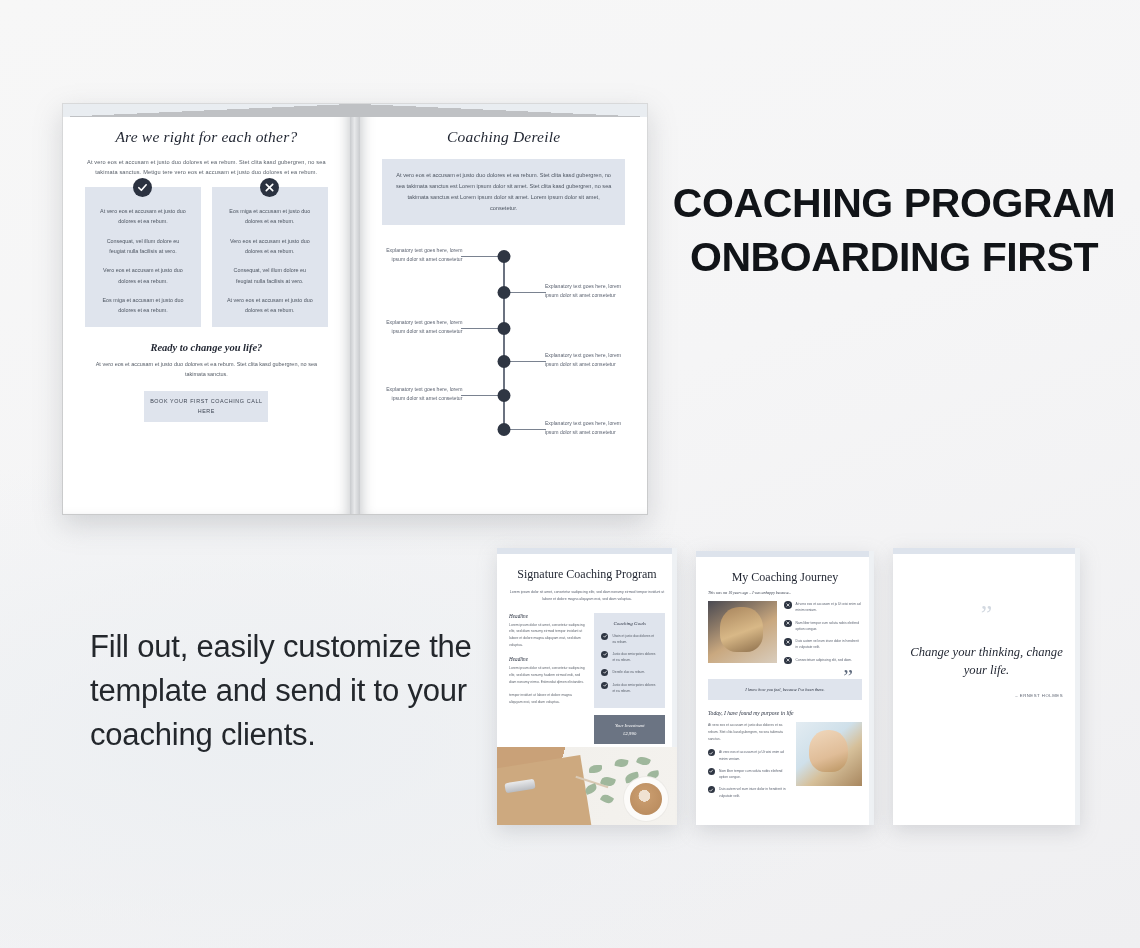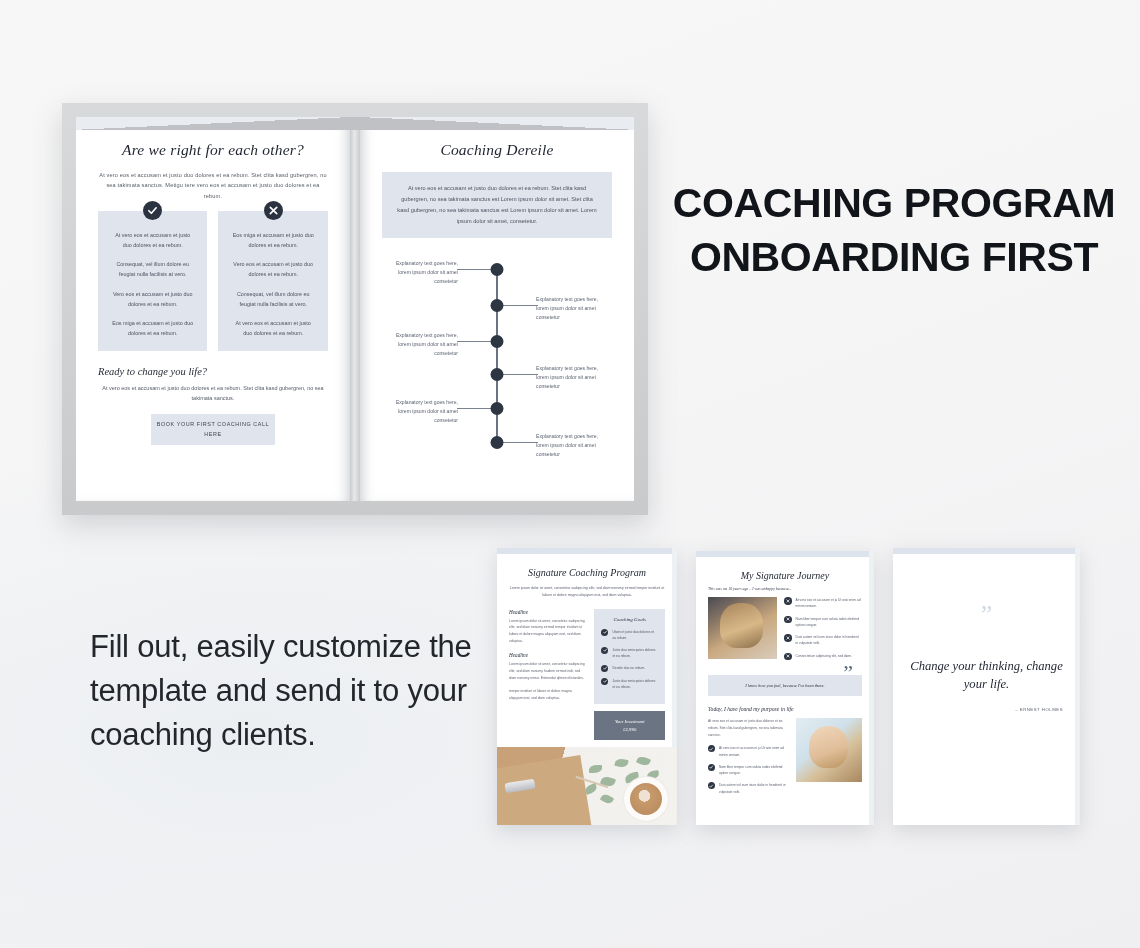--- a/index.html
+++ b/index.html
@@ -9,21 +9,21 @@
     background:
       radial-gradient(ellipse 900px 420px at 22% 78%, #eceff2 0%, rgba(236,239,242,0) 70%),
       linear-gradient(160deg, #f7f7f7 0%, #f5f5f6 45%, #efeff1 100%);
   }
   .serif { font-family:"Liberation Serif", serif; }
 
   
   #book {
     position:absolute; left:62px; top:103px; width:586px; height:412px;
     background:linear-gradient(#d8d9da,#c9cacb);
-    padding:14px;
+    padding:1px;
     box-shadow:0 10px 26px rgba(130,133,140,.30);
   }
   #book .inner { position:relative; width:100%; height:100%; background:#b9babc; }
   .page {
     position:absolute; top:0; height:100%; width:49.1%;
     background:#fff;
     overflow:hidden;
   }
   .page.left  { left:0;  box-shadow:inset -9px 0 14px -8px rgba(120,124,130,.45); }
   .page.right { right:0; box-shadow:inset  9px 0 14px -8px rgba(120,124,130,.45); }
@@ -56,21 +56,21 @@
   }
   .badge svg { width:11px; height:11px; }
   .cmp-wrap { display:flex; gap:11px; margin-top:-9.5px; }
   .cmp-col {
     flex:1; background:#dfe4ed; padding:19px 13px 12px; text-align:center;
   }
   .cmp-col p { font-size:5.4px; line-height:1.9; color:#4d5561; margin-bottom:9px; }
   .cmp-col p:last-child { margin-bottom:0; }
   .badge-abs-wrap { display:flex; gap:11px; justify-content:center; }
   .badge-holder { flex:1; display:flex; justify-content:center; }
-  h3.pg-sub { font-size:10.5px; font-style:italic; font-weight:400; color:#1f2430; margin-top:15px; }
+  h3.pg-sub { font-size:10.5px; font-style:italic; font-weight:700; color:#1f2430; text-align:center; margin-top:15px; }
   p.pg-out { margin-top:7px; font-size:5.5px; line-height:1.8; color:#555c66; text-align:center; }
   .cta {
     margin:11px auto 0; width:124px; background:#dfe4ed; padding:6px 4px;
     text-align:center; font-size:5.4px; letter-spacing:.6px; color:#3d4452; line-height:1.75;
   }
 
   
   .tl-box { margin-top:13px; background:#dfe4ed; padding:11px 13px; }
   .tl-box p { font-size:5.6px; line-height:1.95; color:#4d5561; text-align:center; }
   #timeline { position:relative; margin-top:24px; height:196px; }
@@ -105,21 +105,21 @@
     box-shadow:0 6px 18px rgba(140,145,152,.28);
   }
   .card .topband { height:6px; background:#dde3ec; }
   .card .rail { position:absolute; right:0; top:0; bottom:0; width:5px; background:#eef1f4; }
   #card1 { left:497px; top:548px; width:180px; height:277px; }
   #card2 { left:696px; top:551px; width:178px; height:274px; }
   #card3 { left:893px; top:548px; width:187px; height:277px; }
   .cbody { padding:13px 12px 0; position:relative; }
 
   
-  h4.c-title { font-size:10px; font-style:italic; font-weight:400; color:#1f2430; text-align:center; }
+  h4.c-title { font-size:12px; font-weight:400; color:#1f2430; text-align:center; }
   p.c-intro { margin-top:7px; font-size:3.5px; line-height:1.95; color:#5b6270; text-align:center; }
   .c1-cols { display:flex; gap:9px; margin-top:10px; }
   .c1-left { width:52%; }
   .c1-right { width:48%; }
   h5.c-head { font-size:5.2px; font-style:italic; font-weight:400; color:#2a3140; margin-bottom:3px; }
   p.c-body { font-size:3.4px; line-height:2; color:#60666f; margin-bottom:7px; }
   .goals { background:#dfe4ed; padding:8px 7px; }
   .goals h6 { font-size:5px; font-style:italic; font-weight:400; color:#2a3140; text-align:center; margin-bottom:7px; }
   .goal { display:flex; gap:4px; align-items:flex-start; margin-bottom:6px; }
   .tick { width:7px; height:7px; border-radius:50%; background:#2f3643; flex:0 0 auto; display:flex; align-items:center; justify-content:center; }
@@ -157,21 +157,21 @@
   .qglyph { position:absolute; right:9px; top:-13px; font-family:"Liberation Serif", serif; font-size:22px; color:#5e6a7d; line-height:1; }
   h5.c2-head2 { margin-top:10px; font-size:5.6px; font-style:italic; font-weight:400; color:#2a3140; }
   .c2-row2 { display:flex; gap:8px; margin-top:6px; }
   .c2-col { width:55%; }
   .c2-photo2 { width:45%; height:64px; background:linear-gradient(140deg,#e3ecf2 0%,#cfe0ea 40%,#d6c09a 62%,#a8875f 100%); position:relative; }
   .c2-photo2 .face { position:absolute; left:20%; top:12%; width:58%; height:66%; border-radius:48% 48% 42% 42%;
     background:linear-gradient(160deg,#f0d8bd,#e0bd98 60%,#b9935f); }
 
   
   #card3 .q-mark { text-align:center; font-family:"Liberation Serif", serif; font-size:26px; color:#d3d9e1; line-height:.7; margin-top:52px; }
-  #card3 .q-text { margin-top:34px; font-size:12.6px; font-style:italic; color:#1f2430; text-align:center; line-height:1.42; padding:0 12px; }
+  #card3 .q-text { margin-top:20px; font-size:12.6px; font-style:italic; color:#1f2430; text-align:center; line-height:1.42; padding:0 12px; }
   #card3 .q-auth { margin-top:13px; font-size:4.3px; letter-spacing:.5px; color:#5b6270; text-align:right; padding-right:17px; }
 </style>
 </head>
 <body>
 
 <div id="book">
   <div class="inner">
     <div id="gutter"></div>
     <div id="spine"></div>
 
@@ -339,21 +339,21 @@
     <div class="leaf" style="left:150px;top:24px;width:12px;height:8px;transform:rotate(-8deg)"></div>
     <div class="leaf" style="left:104px;top:48px;width:12px;height:8px;transform:rotate(30deg)"></div>
     <div class="cup"></div>
   </div>
 </div>
 
 <div class="card" id="card2">
   <div class="topband"></div>
   <div class="rail"></div>
   <div class="cbody">
-    <h4 class="c-title serif">My Signature Journey</h4>
+    <h4 class="c-title serif">My Coaching Journey</h4>
     <p class="c2-lead serif">This was me 10 years ago – I was unhappy because...</p>
     <div class="c2-row">
       <div class="c2-photo">
         <div class="hair"></div>
       </div>
       <div class="c2-list">
         <div class="xrow">
           <span class="xmark">
               <svg viewBox="0 0 24 24" fill="none" stroke="#fff" stroke-width="4.4" stroke-linecap="round">
                 <line x1="5" y1="5" x2="19" y2="19"></line>

